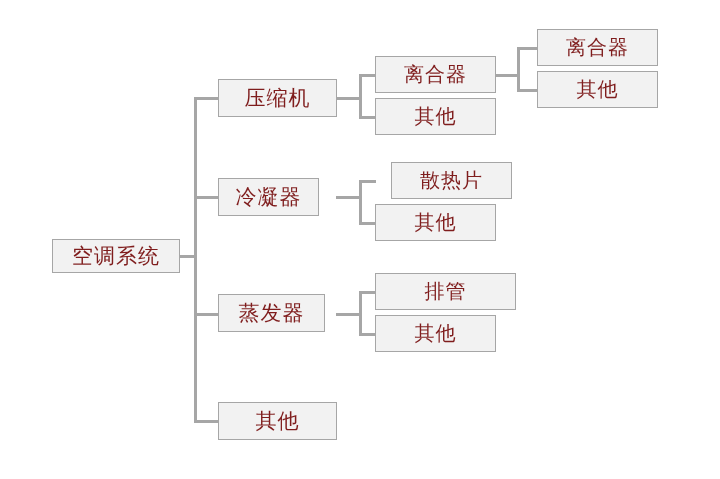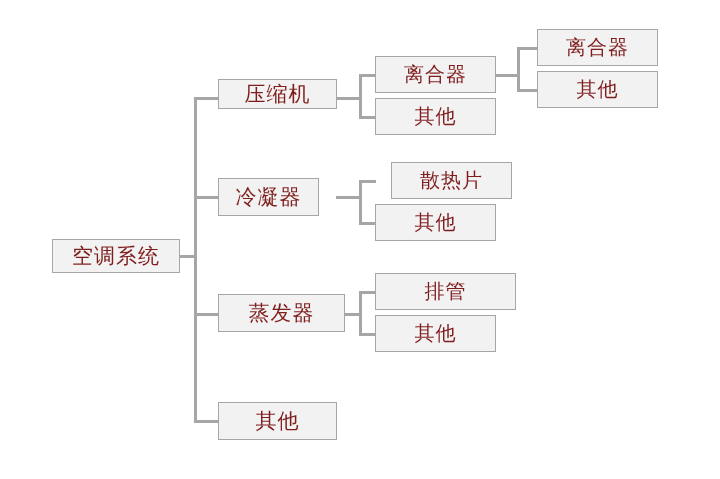--- a/index.html
+++ b/index.html
@@ -73,25 +73,25 @@
   <div class="conn conn-h" style="left:359px; top:180px; width:17px;"></div>
   <div class="conn conn-h" style="left:359px; top:222px; width:17px;"></div>
 
   <div class="conn conn-h" style="left:336px; top:313px; width:25px;"></div>
   <div class="conn conn-v" style="left:359px; top:291px; height:44px;"></div>
   <div class="conn conn-h" style="left:359px; top:291px; width:17px;"></div>
   <div class="conn conn-h" style="left:359px; top:333px; width:17px;"></div>
 
   <div class="node node-root" style="left:52px; top:239px; width:128px; height:34px;">空调系统</div>
 
-  <div class="node node-l2" style="left:218px; top:79px; width:119px; height:30px;">压缩机</div>
+  <div class="node node-l2" style="left:218px; top:79px; width:119px; height:38px;">压缩机</div>
 
   <div class="node node-l2" style="left:218px; top:178px; width:101px; height:38px;">冷凝器</div>
 
-  <div class="node node-l2" style="left:218px; top:294px; width:127px; height:38px;">蒸发器</div>
+  <div class="node node-l2" style="left:218px; top:294px; width:107px; height:38px;">蒸发器</div>
 
   <div class="node node-l2" style="left:218px; top:402px; width:119px; height:38px;">其他</div>
 
   <div class="node node-l3" style="left:375px; top:56px; width:121px; height:37px;">离合器</div>
 
   <div class="node node-l3" style="left:375px; top:98px; width:121px; height:37px;">其他</div>
 
   <div class="node node-l3" style="left:375px; top:162px; width:121px; height:37px;margin-left:16px;">散热片</div>
 
   <div class="node node-l3" style="left:375px; top:204px; width:121px; height:37px;">其他</div>

